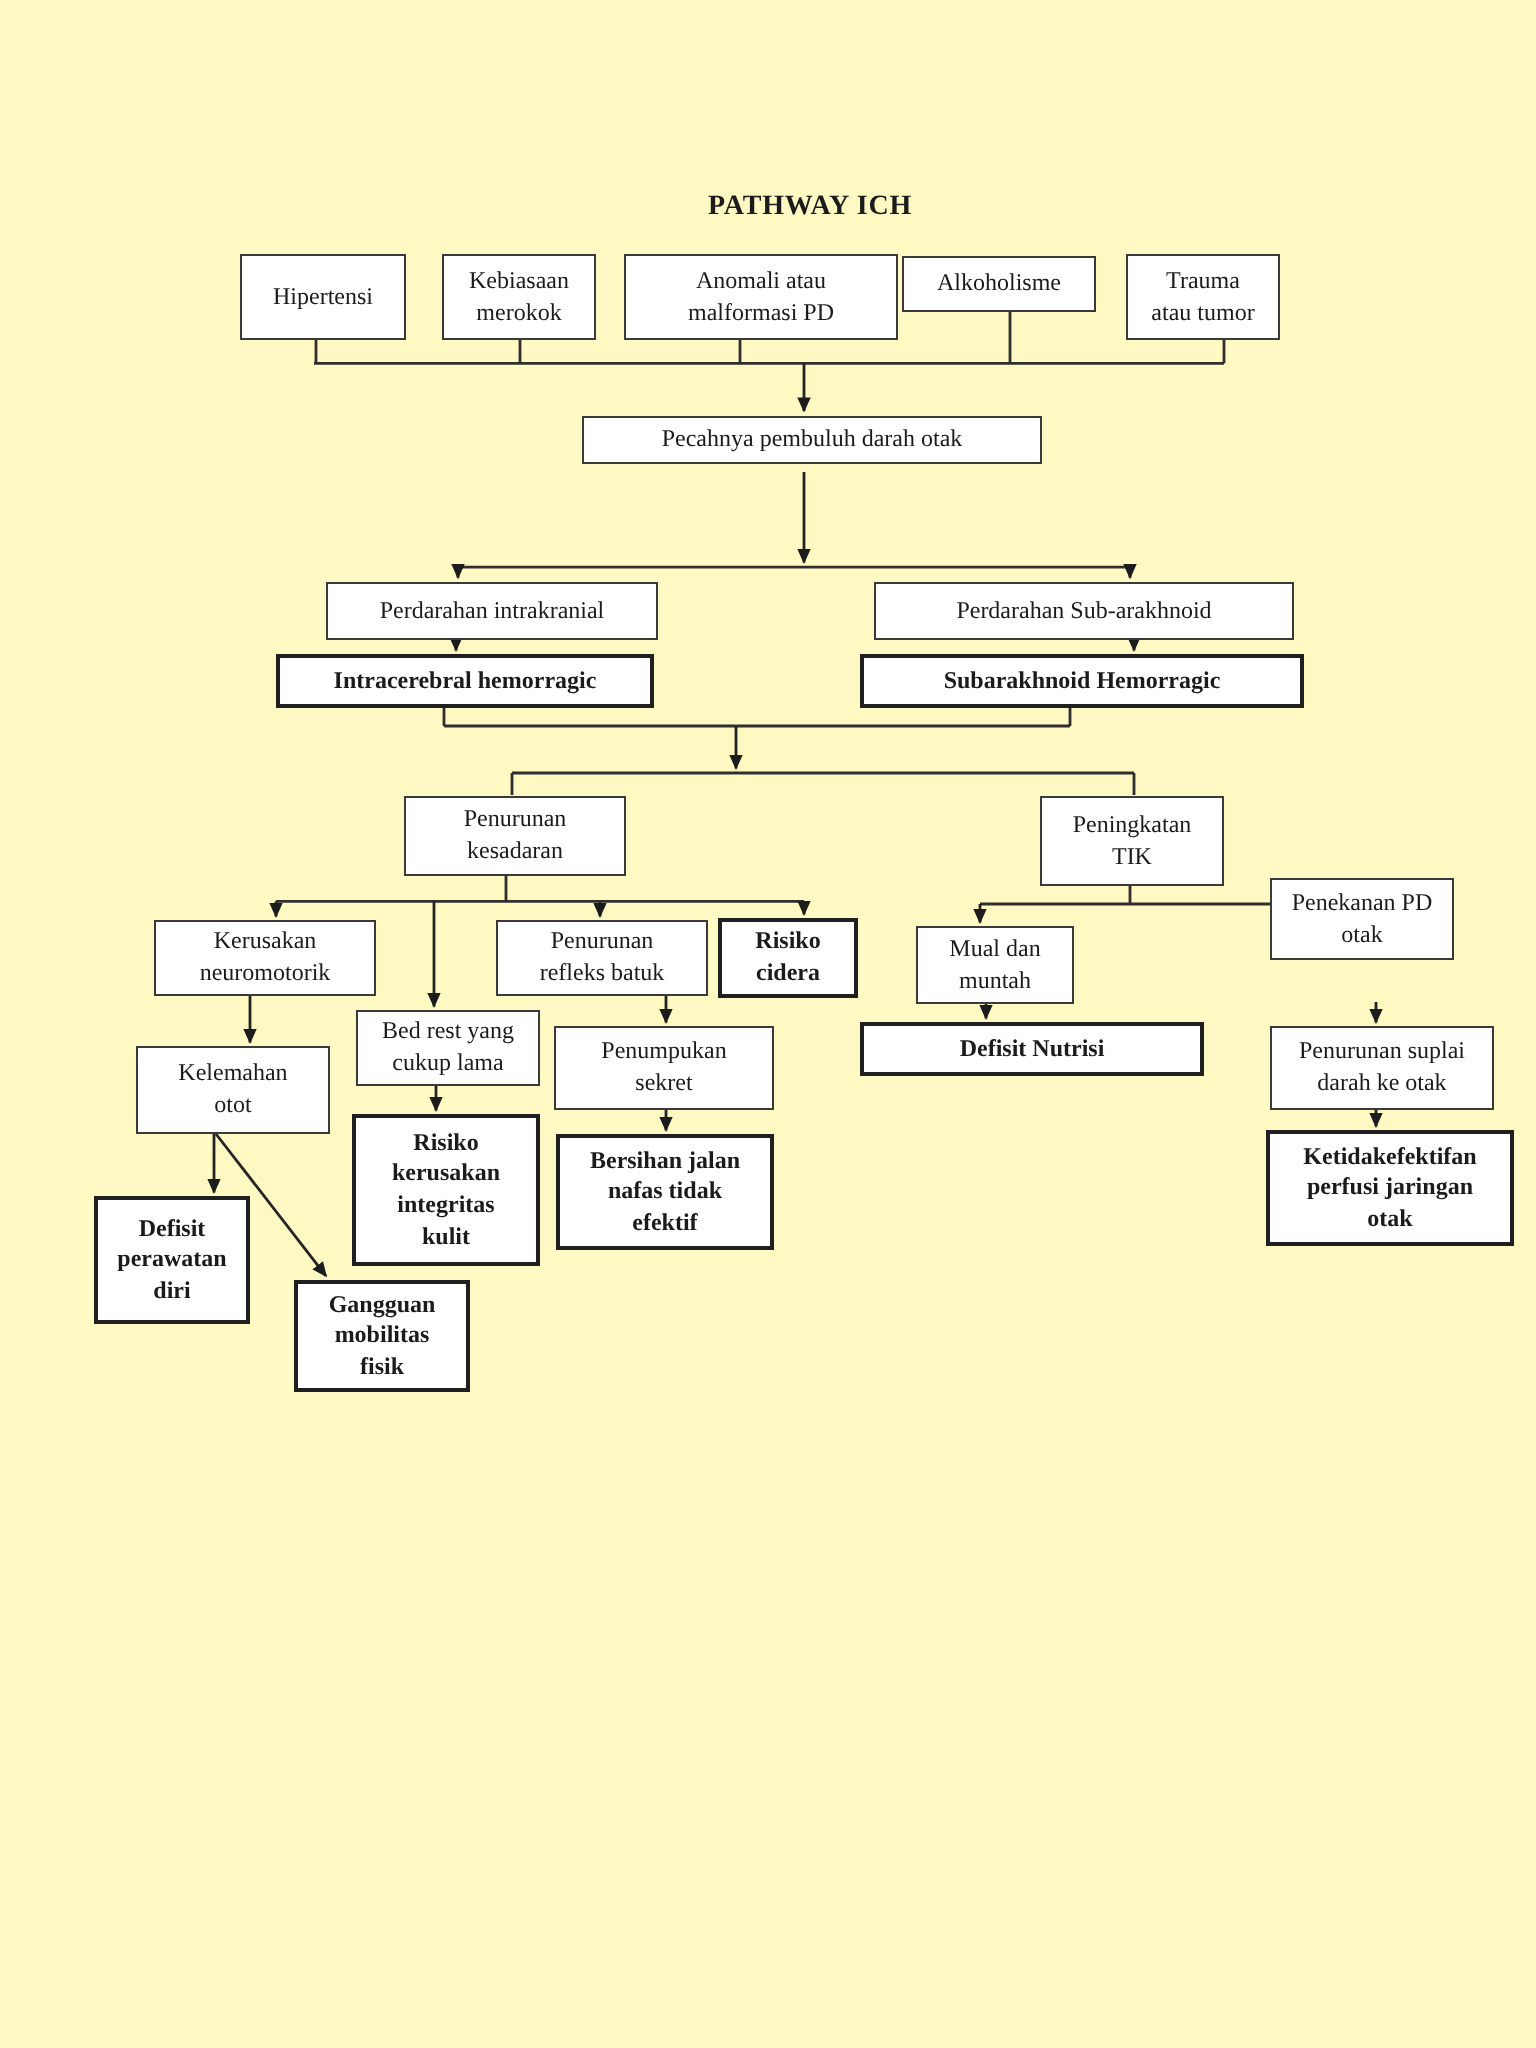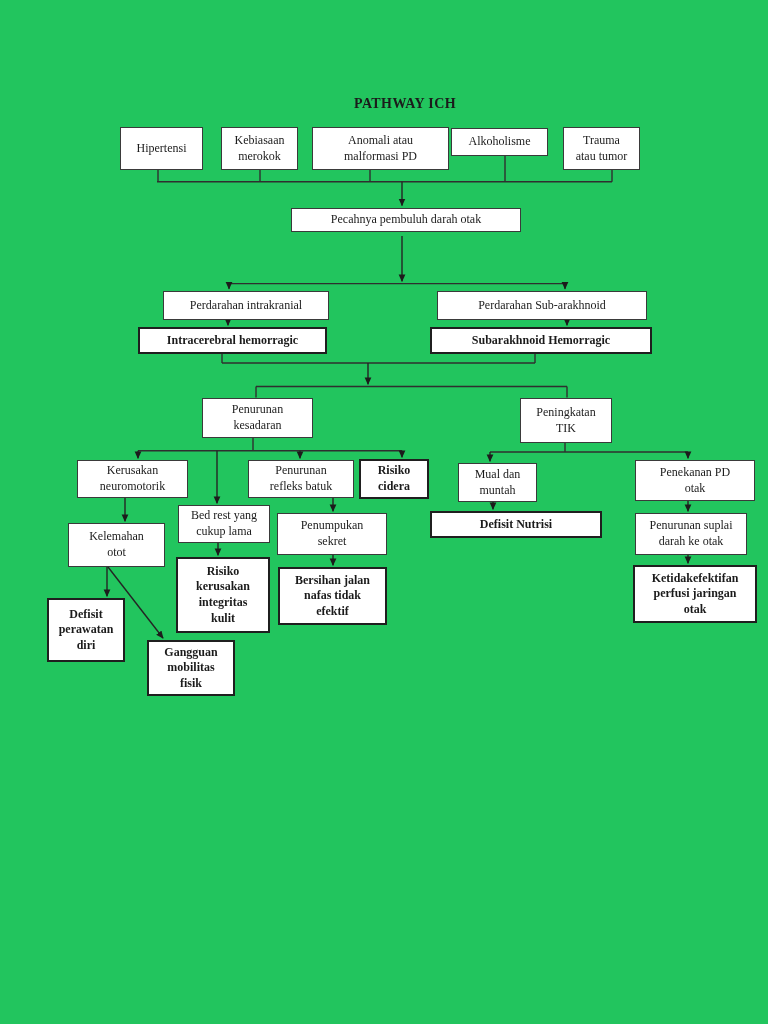--- a/index.html
+++ b/index.html
@@ -1,17 +1,17 @@
 <!DOCTYPE html>
 <html><head>
 <meta charset="utf-8">
 <style>
   html,body { margin:0; padding:0; background:#ffffff; }
   .page {
-    position:relative; width:768px; height:1024px; background:#22c55e;
+    position:relative; width:768px; height:1024px; background:#fef9c3;
     font-family:"Liberation Serif","DejaVu Serif",serif; color:#1b1b1b;
     overflow:hidden;
   }
   .title {
     position:absolute; left:305px; top:96px; width:200px;
     text-align:center; font-weight:bold; font-size:14px; letter-spacing:0.4px;
   }
   .node {
     position:absolute; box-sizing:border-box;
     border:1.5px solid #3a3a3a; background:#ffffff;
@@ -110,21 +110,21 @@
 TIK</div>
 
   <div class="node" style="left:77px;  top:460px; width:111px; height:38px;">Kerusakan
 neuromotorik</div>
   <div class="node" style="left:248px; top:460px; width:106px; height:38px;">Penurunan
 refleks batuk</div>
   <div class="node bold" style="left:359px; top:459px; width:70px; height:40px;">Risiko
 cidera</div>
   <div class="node" style="left:458px; top:463px; width:79px;  height:39px;">Mual dan
 muntah</div>
-  <div class="node" style="left:635px; top:460px; width:120px; height:41px;">Penekanan PD
+  <div class="node" style="left:635px; top:439px; width:92px; height:41px;">Penekanan PD
 otak</div>
 
   <div class="node" style="left:178px; top:505px; width:92px;  height:38px;">Bed rest yang
 cukup lama</div>
   <div class="node" style="left:277px; top:513px; width:110px; height:42px;">Penumpukan
 sekret</div>
   <div class="node" style="left:68px;  top:523px; width:97px;  height:44px;">Kelemahan
 otot</div>
   <div class="node bold" style="left:430px; top:511px; width:172px; height:27px;">Defisit Nutrisi</div>
   <div class="node" style="left:635px; top:513px; width:112px; height:42px;">Penurunan suplai

